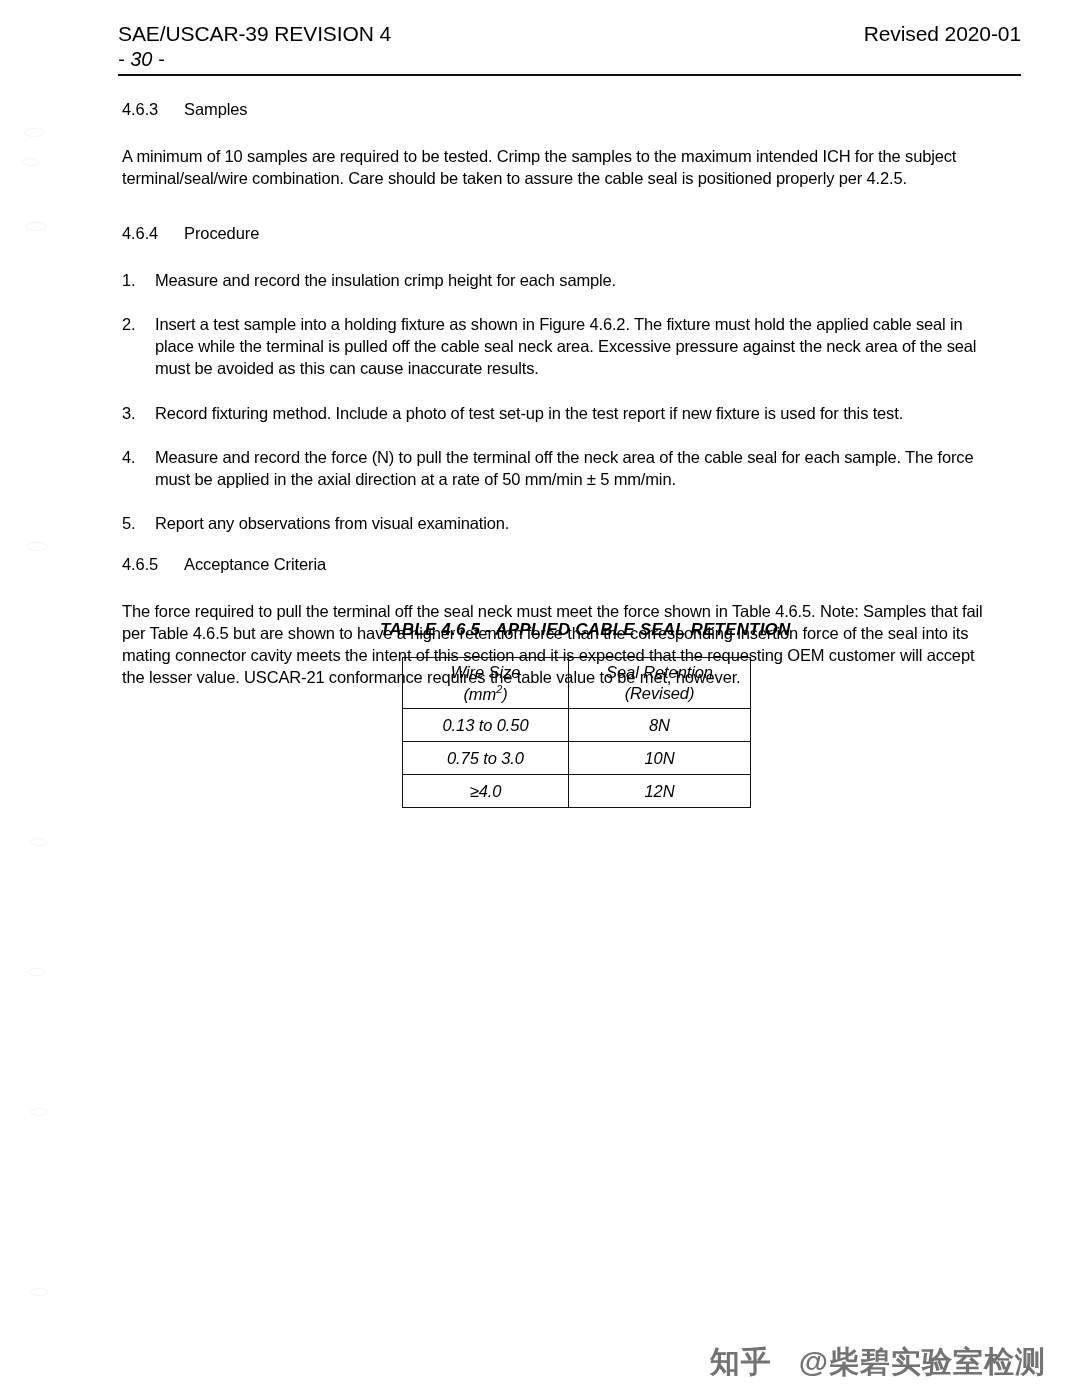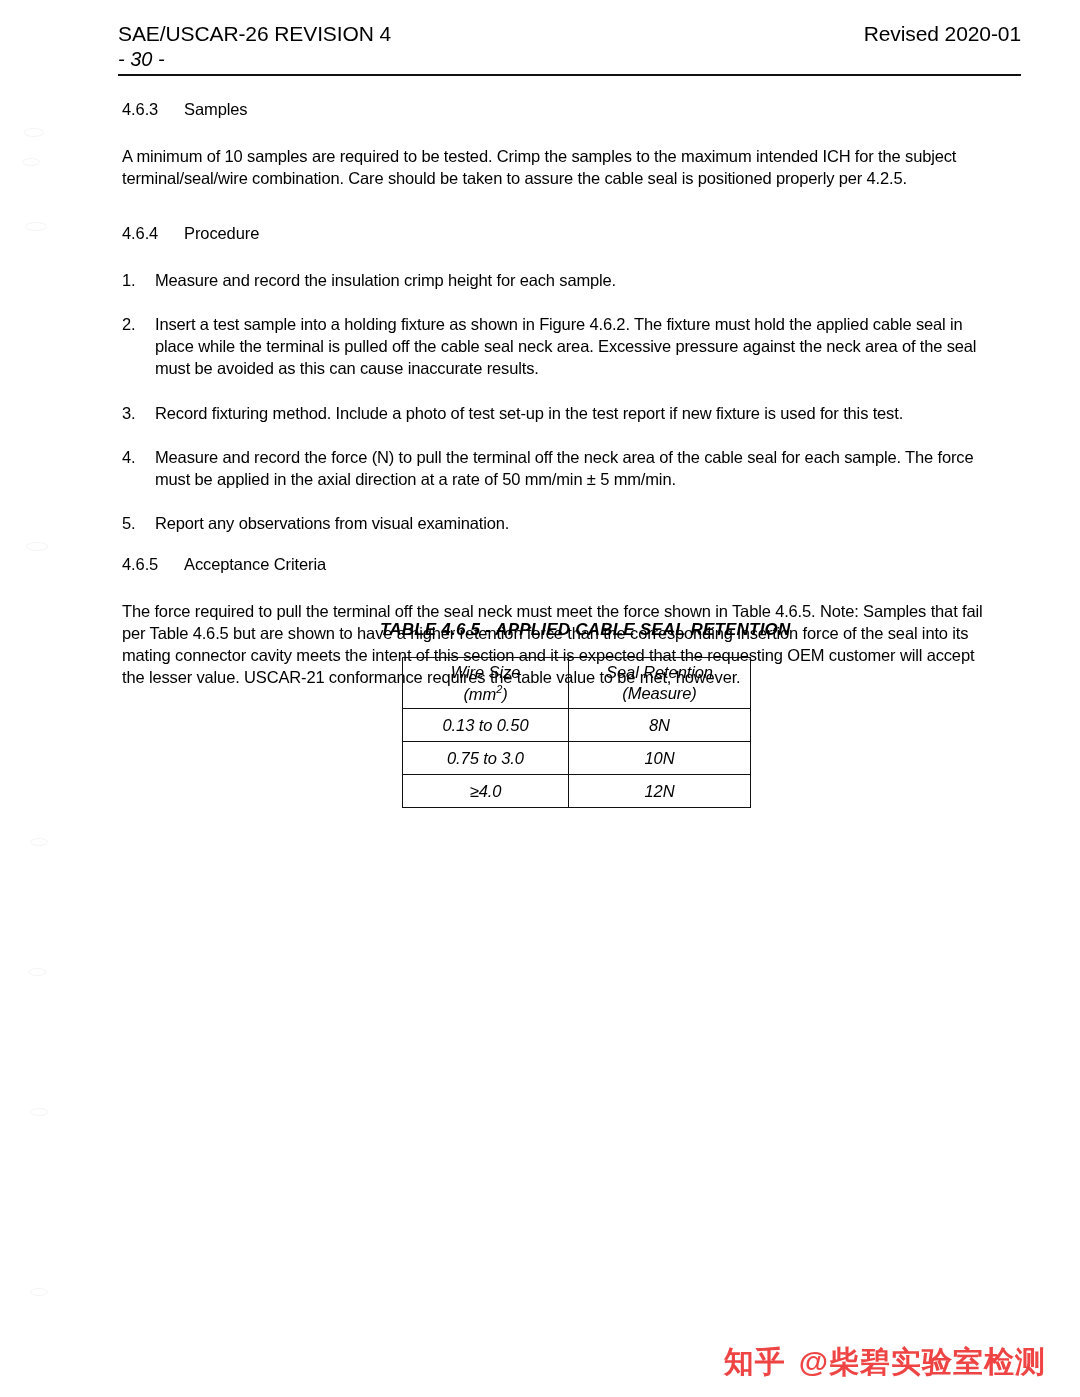--- a/index.html
+++ b/index.html
@@ -162,38 +162,38 @@
     border-radius: 50%;
   }
 
   
   .watermark {
     position: absolute;
     right: 34px;
     bottom: 14px;
     display: flex;
     align-items: center;
-    gap: 13px;
-    color: #ef4444;
+    gap: 27px;
+    color: #737373;
     font-size: 30px;
     letter-spacing: 1px;
     white-space: nowrap;
     user-select: none;
   }
   .watermark .wm-logo { font-weight: bold; }
   .watermark .wm-handle { font-weight: bold; }
 </style>
 </head>
 <body>
 
 <div class="page">
 
   <div class="doc-header">
     <div class="header-row header-row-1">
-      <span class="header-left-1">SAE/USCAR-26 REVISION 4</span>
+      <span class="header-left-1">SAE/USCAR-39 REVISION 4</span>
       <span class="header-right-1">Revised 2020-01</span>
     </div>
     <div class="header-row header-row-2">
       <span class="header-right-2">- 30 -</span>
     </div>
   </div>
 
   <div class="body-col">
 
     <div class="clause">
@@ -259,21 +259,21 @@
           <col class="c2">
         </colgroup>
       <thead>
         <tr>
           <th>
             <span>Wire Size</span><br>
             <span>(mm</span><sup class="mm">2</sup><span>)</span>
           </th>
           <th>
             <span>Seal Retention</span><br>
-            <span>(Measure)</span>
+            <span>(Revised)</span>
           </th>
         </tr>
       </thead>
       <tbody>
         <tr>
           <td>0.13 to 0.50</td>
           <td>8N</td>
         </tr>
         <tr>
           <td>0.75 to 3.0</td>

